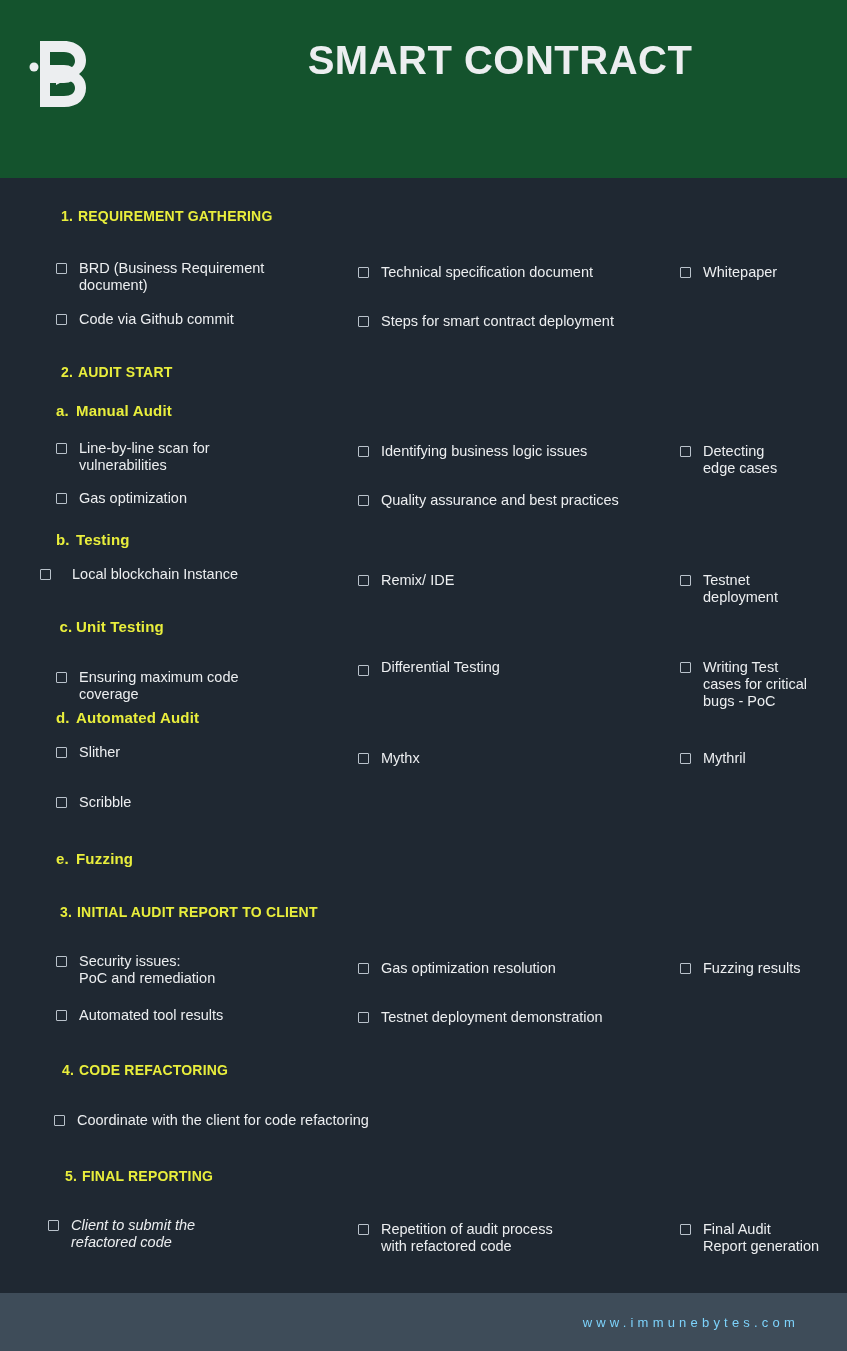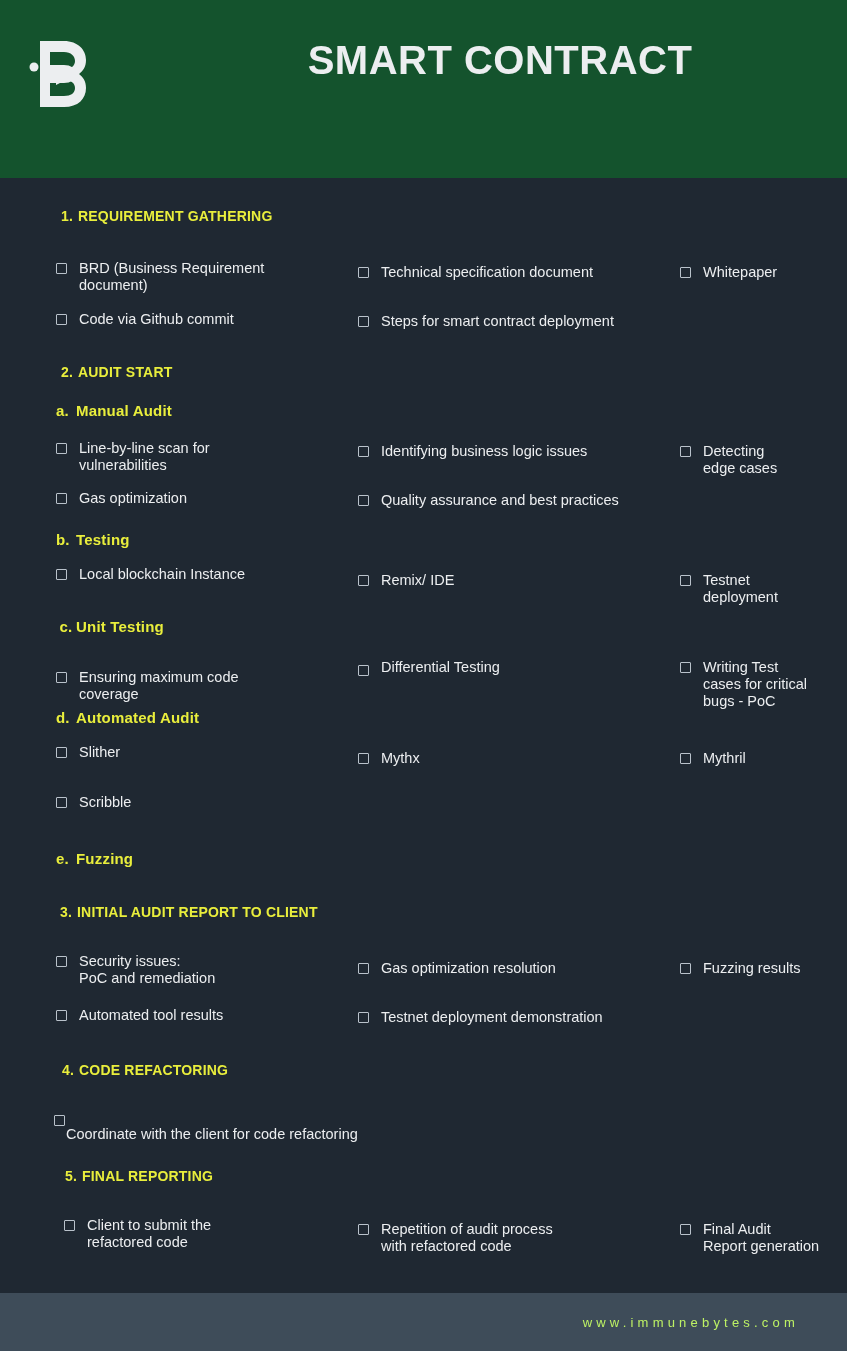--- a/index.html
+++ b/index.html
@@ -113,21 +113,21 @@
     left: 0;
     top: 1293px;
     width: 847px;
     height: 58px;
     background: #3e4c59;
   }
   .footer-url {
     position: absolute;
     right: 48px;
     top: 22px;
-    color: #bef264;
+    color: #7dd3fc;
     font-size: 13px;
     letter-spacing: 4.2px;
   }
 </style>
 </head>
 <body>
 
 <div class="header">
   <div class="logo">
     <svg width="62" height="76" viewBox="0 0 62 76" xmlns="http://www.w3.org/2000/svg">
@@ -198,21 +198,21 @@
     <span class="item-label">Gas optimization</span>
   </div>
   <div class="item" style="left:358px; top:314px; width:310px;">
     <span class="checkbox"></span>
     <span class="item-label">Quality assurance and best practices</span>
   </div>
 
   <div class="sub-head" style="left:56px; top:353px;">
     <span class="sub-letter">b.</span><span>Testing</span>
   </div>
-  <div class="item" style="left:56px; top:388px; width:280px;">
+  <div class="item" style="left:40px; top:388px; width:280px;gap:9px;">
     <span class="checkbox"></span>
     <span class="item-label">Local blockchain Instance</span>
   </div>
   <div class="item" style="left:358px; top:394px; width:300px;">
     <span class="checkbox"></span>
     <span class="item-label">Remix/ IDE</span>
   </div>
   <div class="item" style="left:680px; top:394px; width:150px;">
     <span class="checkbox"></span>
     <span class="item-label">Testnet
@@ -283,29 +283,29 @@
     <span class="item-label">Automated tool results</span>
   </div>
   <div class="item" style="left:358px; top:831px; width:310px;">
     <span class="checkbox"></span>
     <span class="item-label">Testnet deployment demonstration</span>
   </div>
 
   <div class="sec-head" style="left:57px; top:884px;">
     <span class="sec-num">4.</span><span>CODE REFACTORING</span>
   </div>
-  <div class="item" style="left:54px; top:934px; width:400px;flex-direction:column;">
+  <div class="item" style="left:54px; top:934px; width:400px;">
     <span class="checkbox"></span>
     <span class="item-label">Coordinate with the client for code refactoring</span>
   </div>
 
   <div class="sec-head" style="left:60px; top:990px;">
     <span class="sec-num">5.</span><span>FINAL REPORTING</span>
   </div>
-  <div class="item" style="left:64px; top:1039px; width:280px;">
+  <div class="item" style="left:48px; top:1039px; width:280px;font-style:italic;">
     <span class="checkbox"></span>
     <span class="item-label">Client to submit the
 refactored code</span>
   </div>
   <div class="item" style="left:358px; top:1043px; width:300px;">
     <span class="checkbox"></span>
     <span class="item-label">Repetition of audit process
 with refactored code</span>
   </div>
   <div class="item" style="left:680px; top:1043px; width:160px;">

